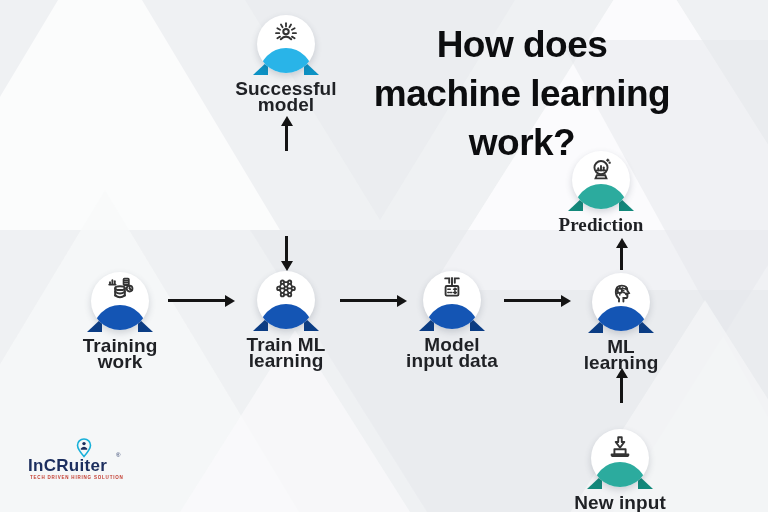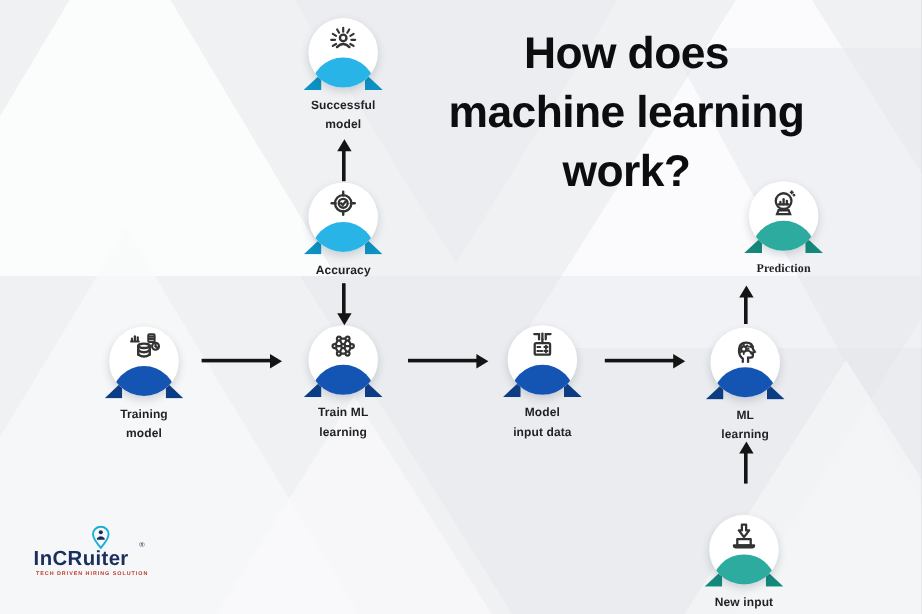--- a/index.html
+++ b/index.html
@@ -31,21 +31,21 @@
   .node .wing.l { left:-4px; clip-path:polygon(100% 0,0 100%,100% 100%); }
   .node .wing.r { right:-4px; clip-path:polygon(0 0,100% 100%,0 100%); }
   .node .circle {
     position:absolute; inset:0; background:#ffffff; border-radius:50%;
     overflow:hidden; z-index:1; box-shadow:0 3px 7px rgba(55,65,85,.20);
   }
   .node .dome { position:absolute; left:2px; bottom:-2px; width:54px; height:27px; border-radius:27px 27px 0 0; }
   .node svg.icon { position:absolute; left:13px; top:3px; width:32px; height:32px; }
   .node .label {
     position:absolute; top:66px; left:50%; transform:translateX(-50%);
-    width:124px; text-align:center; font-size:10px; line-height:16px;
+    width:124px; text-align:center; font-size:19px; line-height:16px;
     font-weight:600; color:#1f2125; white-space:pre-line; letter-spacing:.1px;
   }
   .c-cyan  { background:#29b4e8; } .cd-cyan  { background:#0c92c4; }
   .c-blue  { background:#1455b4; } .cd-blue  { background:#0b3d85; }
   .c-teal  { background:#2cab9e; } .cd-teal  { background:#13897b; }
 
   
   .ar { position:absolute; background:#141414; }
   .ar-r { height:3px; }
   .ar-r::after { content:""; position:absolute; right:-9px; top:-4.5px;
@@ -102,37 +102,20 @@
           <path d="M11.5 19 h-4"></path>
             <path d="M12.6 23.3 l-3.4 2"></path>
             <path d="M27.4 23.3 l3.4 2"></path>
         </g>
       </svg>
     </div>
     <div class="label">Successful
 model</div>
   </div>
 
-  <div class="node" style="left:257px;top:152px;">
-    <div class="wing l cd-cyan"></div>
-    <div class="wing r cd-cyan"></div>
-    <div class="circle">
-      <div class="dome c-cyan"></div>
-      <svg class="icon" viewBox="0 0 40 40" fill="none" stroke="#333" stroke-width="2" stroke-linecap="round">
-        <circle cx="20" cy="18" r="8.5"></circle>
-        <path d="M20 6 v4"></path>
-          <path d="M20 26 v4"></path>
-          <path d="M8 18 h4"></path>
-          <path d="M28 18 h4"></path>
-        <circle cx="20" cy="18" r="4.6"></circle>
-        <path d="M17.8 18 l1.7 1.8 l3 -3.6"></path>
-      </svg>
-    </div>
-    <div class="label">Accuracy</div>
-  </div>
 
   <div class="node" style="left:91px;top:272px;">
     <div class="wing l cd-blue"></div>
     <div class="wing r cd-blue"></div>
     <div class="circle">
       <div class="dome c-blue"></div>
       <svg class="icon" viewBox="0 0 40 40" fill="none" stroke="#333" stroke-width="2" stroke-linecap="round">
         <ellipse cx="20" cy="16.5" rx="6" ry="2.3"></ellipse>
         <path d="M14 16.5 v9"></path>
           <path d="M26 16.5 v9"></path>
@@ -146,21 +129,21 @@
           <rect x="24.5" y="4.5" width="6.5" height="8" rx="1"></rect>
           <path d="M26 7 h3.5"></path>
             <path d="M26 9.5 h3.5"></path>
           <circle cx="32" cy="17" r="3.6"></circle>
             <path d="M32 17 v-3.6"></path>
             <path d="M32 17 l2.8 2"></path>
         </g>
       </svg>
     </div>
     <div class="label">Training
-model</div>
+work</div>
   </div>
 
   <div class="node" style="left:257px;top:271px;">
     <div class="wing l cd-blue"></div>
     <div class="wing r cd-blue"></div>
     <div class="circle">
       <div class="dome c-blue"></div>
       <svg class="icon" viewBox="0 0 40 40" fill="none" stroke="#333" stroke-width="1.8" stroke-linecap="round">
         <path d="M29 18 L24.5 10.2 L15.5 10.2 L11 18 L15.5 25.8 L24.5 25.8 Z"></path>
         <path d="M20 18 L29 18 M20 18 L24.5 10.2 M20 18 L15.5 10.2 M20 18 L11 18 M20 18 L15.5 25.8 M20 18 L24.5 25.8"></path>
@@ -225,21 +208,21 @@
             <circle cx="26.8" cy="16" r=".9"></circle>
           <path d="M22.5 20.5 h1.6 l1.6 1.6"></path>
             <circle cx="26.8" cy="22.6" r=".9"></circle>
         </g>
       </svg>
     </div>
     <div class="label">ML
 learning</div>
   </div>
 
-  <div class="node" style="left:624px;top:151px;font-family:Liberation Serif, serif;">
+  <div class="node" style="left:572px;top:151px;font-family:Liberation Serif, serif;">
     <div class="wing l cd-teal"></div>
     <div class="wing r cd-teal"></div>
     <div class="circle">
       <div class="dome c-teal"></div>
       <svg class="icon" viewBox="0 0 40 40" fill="none" stroke="#333" stroke-width="1.9" stroke-linecap="round">
         <circle cx="20" cy="17" r="8.2"></circle>
         <path d="M16.6 20.5 v-2.6"></path>
           <path d="M20 20.5 v-5.5"></path>
           <path d="M23.4 20.5 v-3.8"></path>
         <path d="M14.6 20.5 h10.8"></path>

